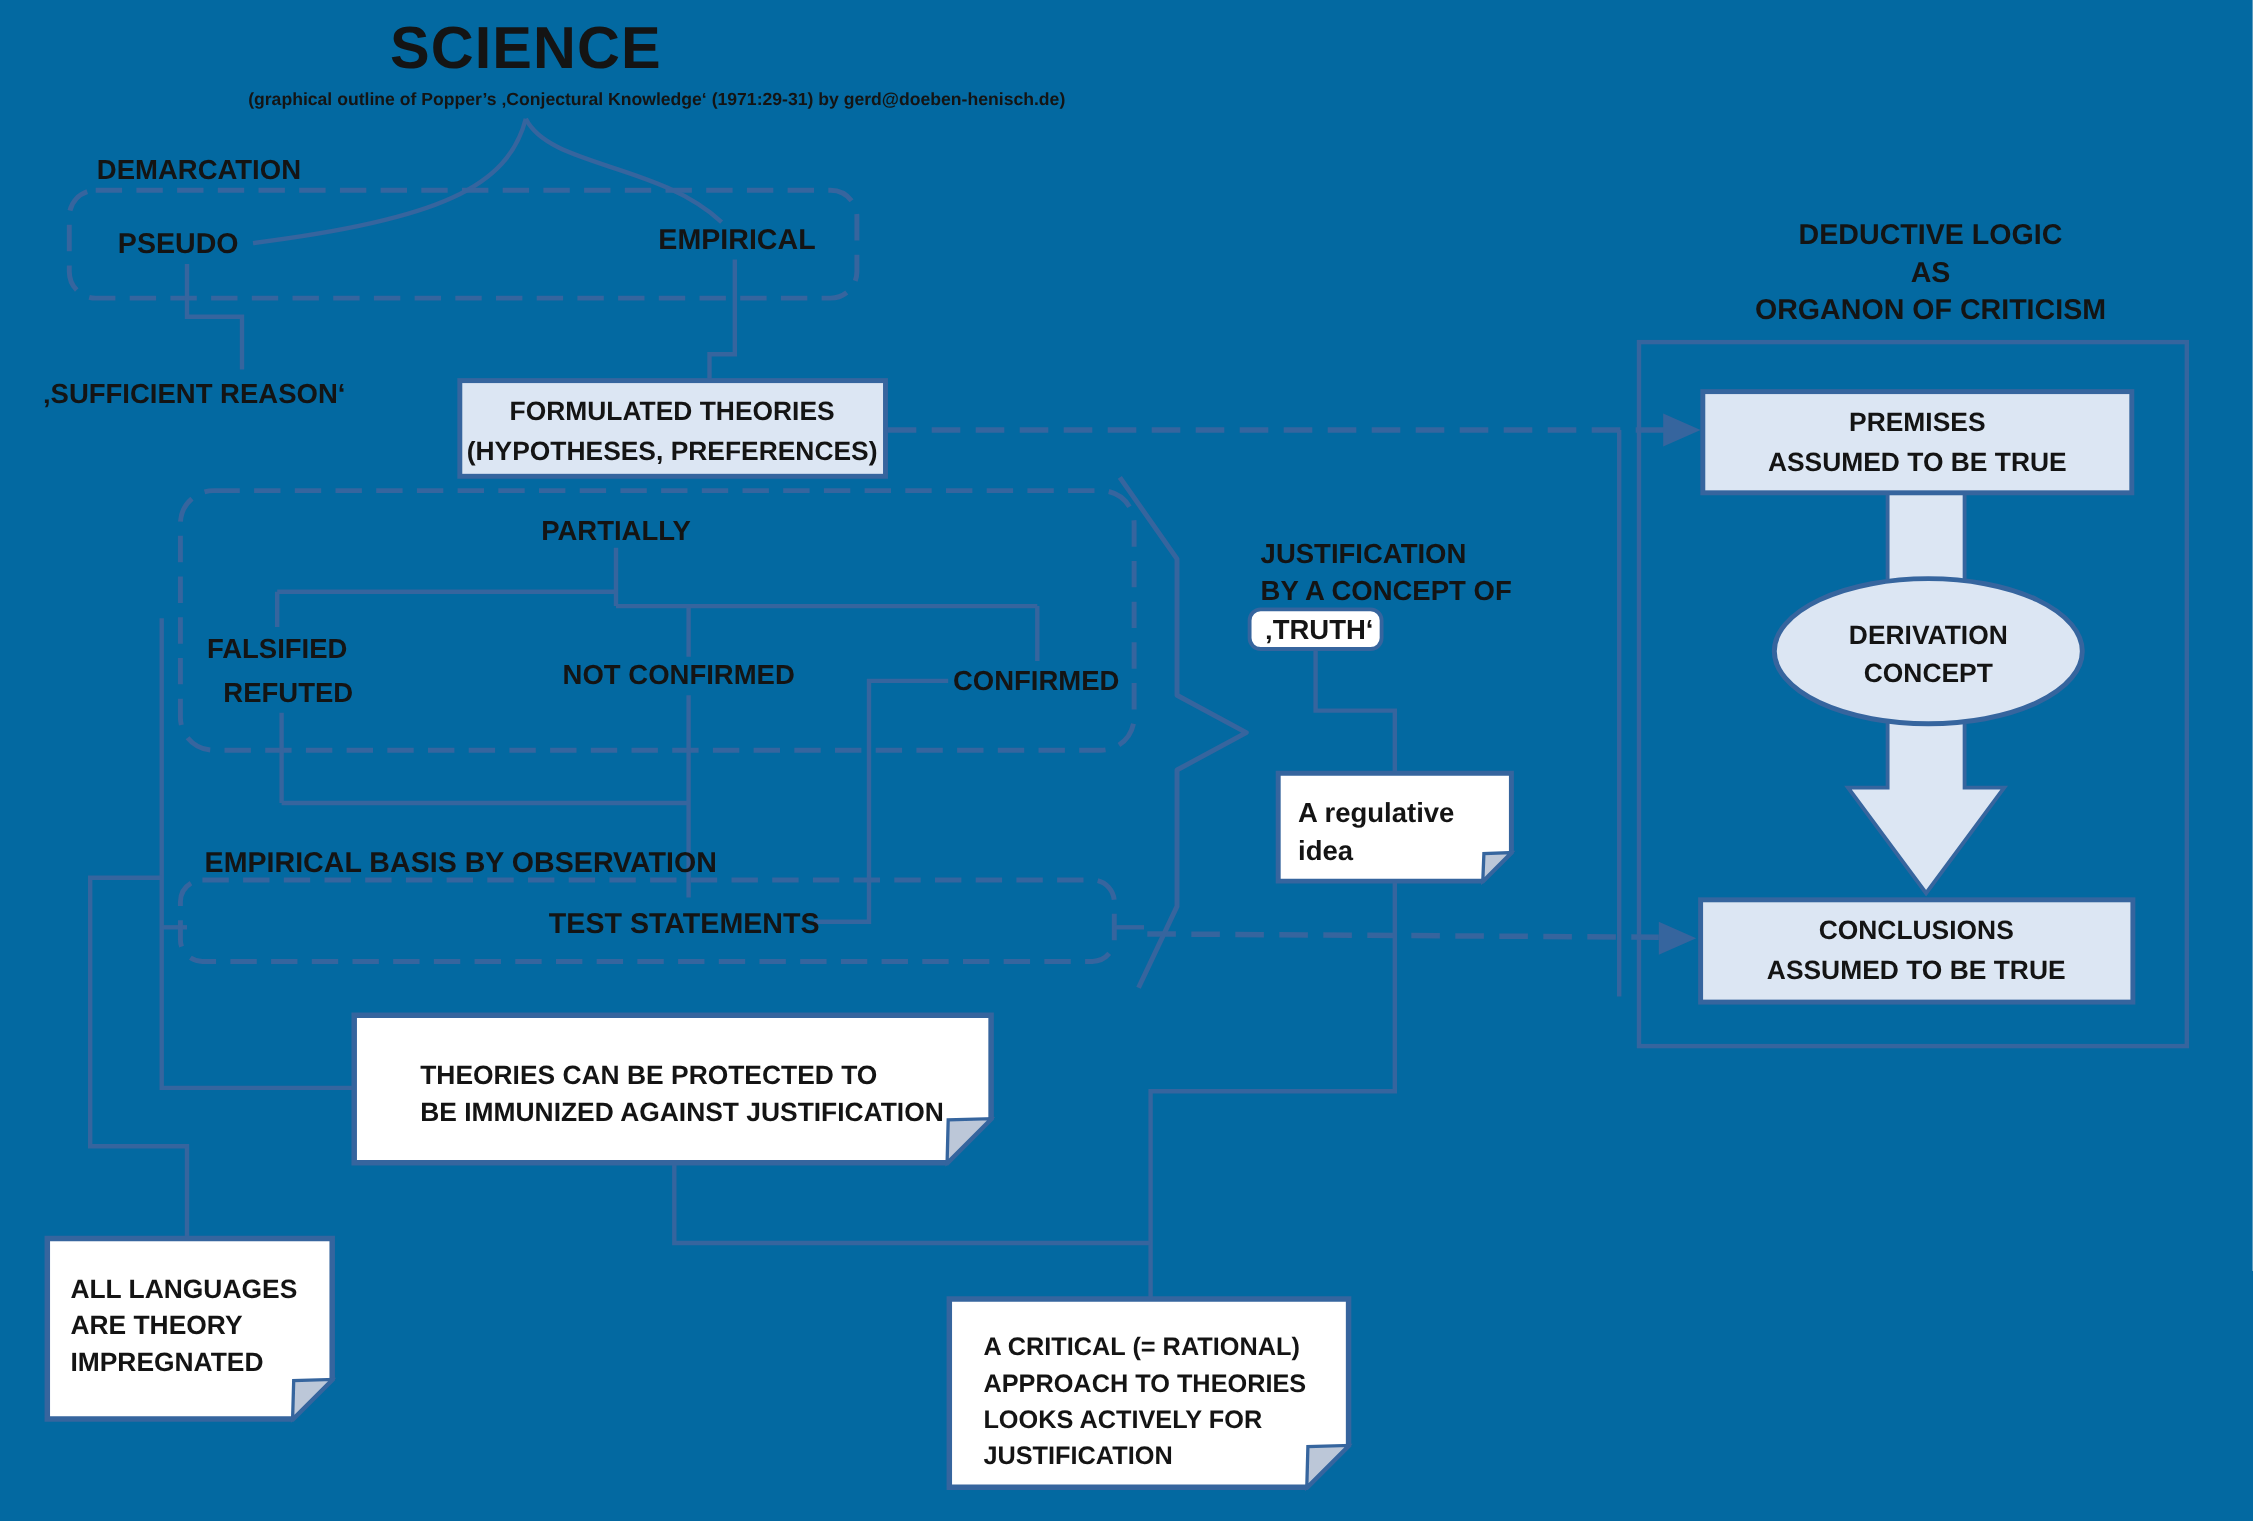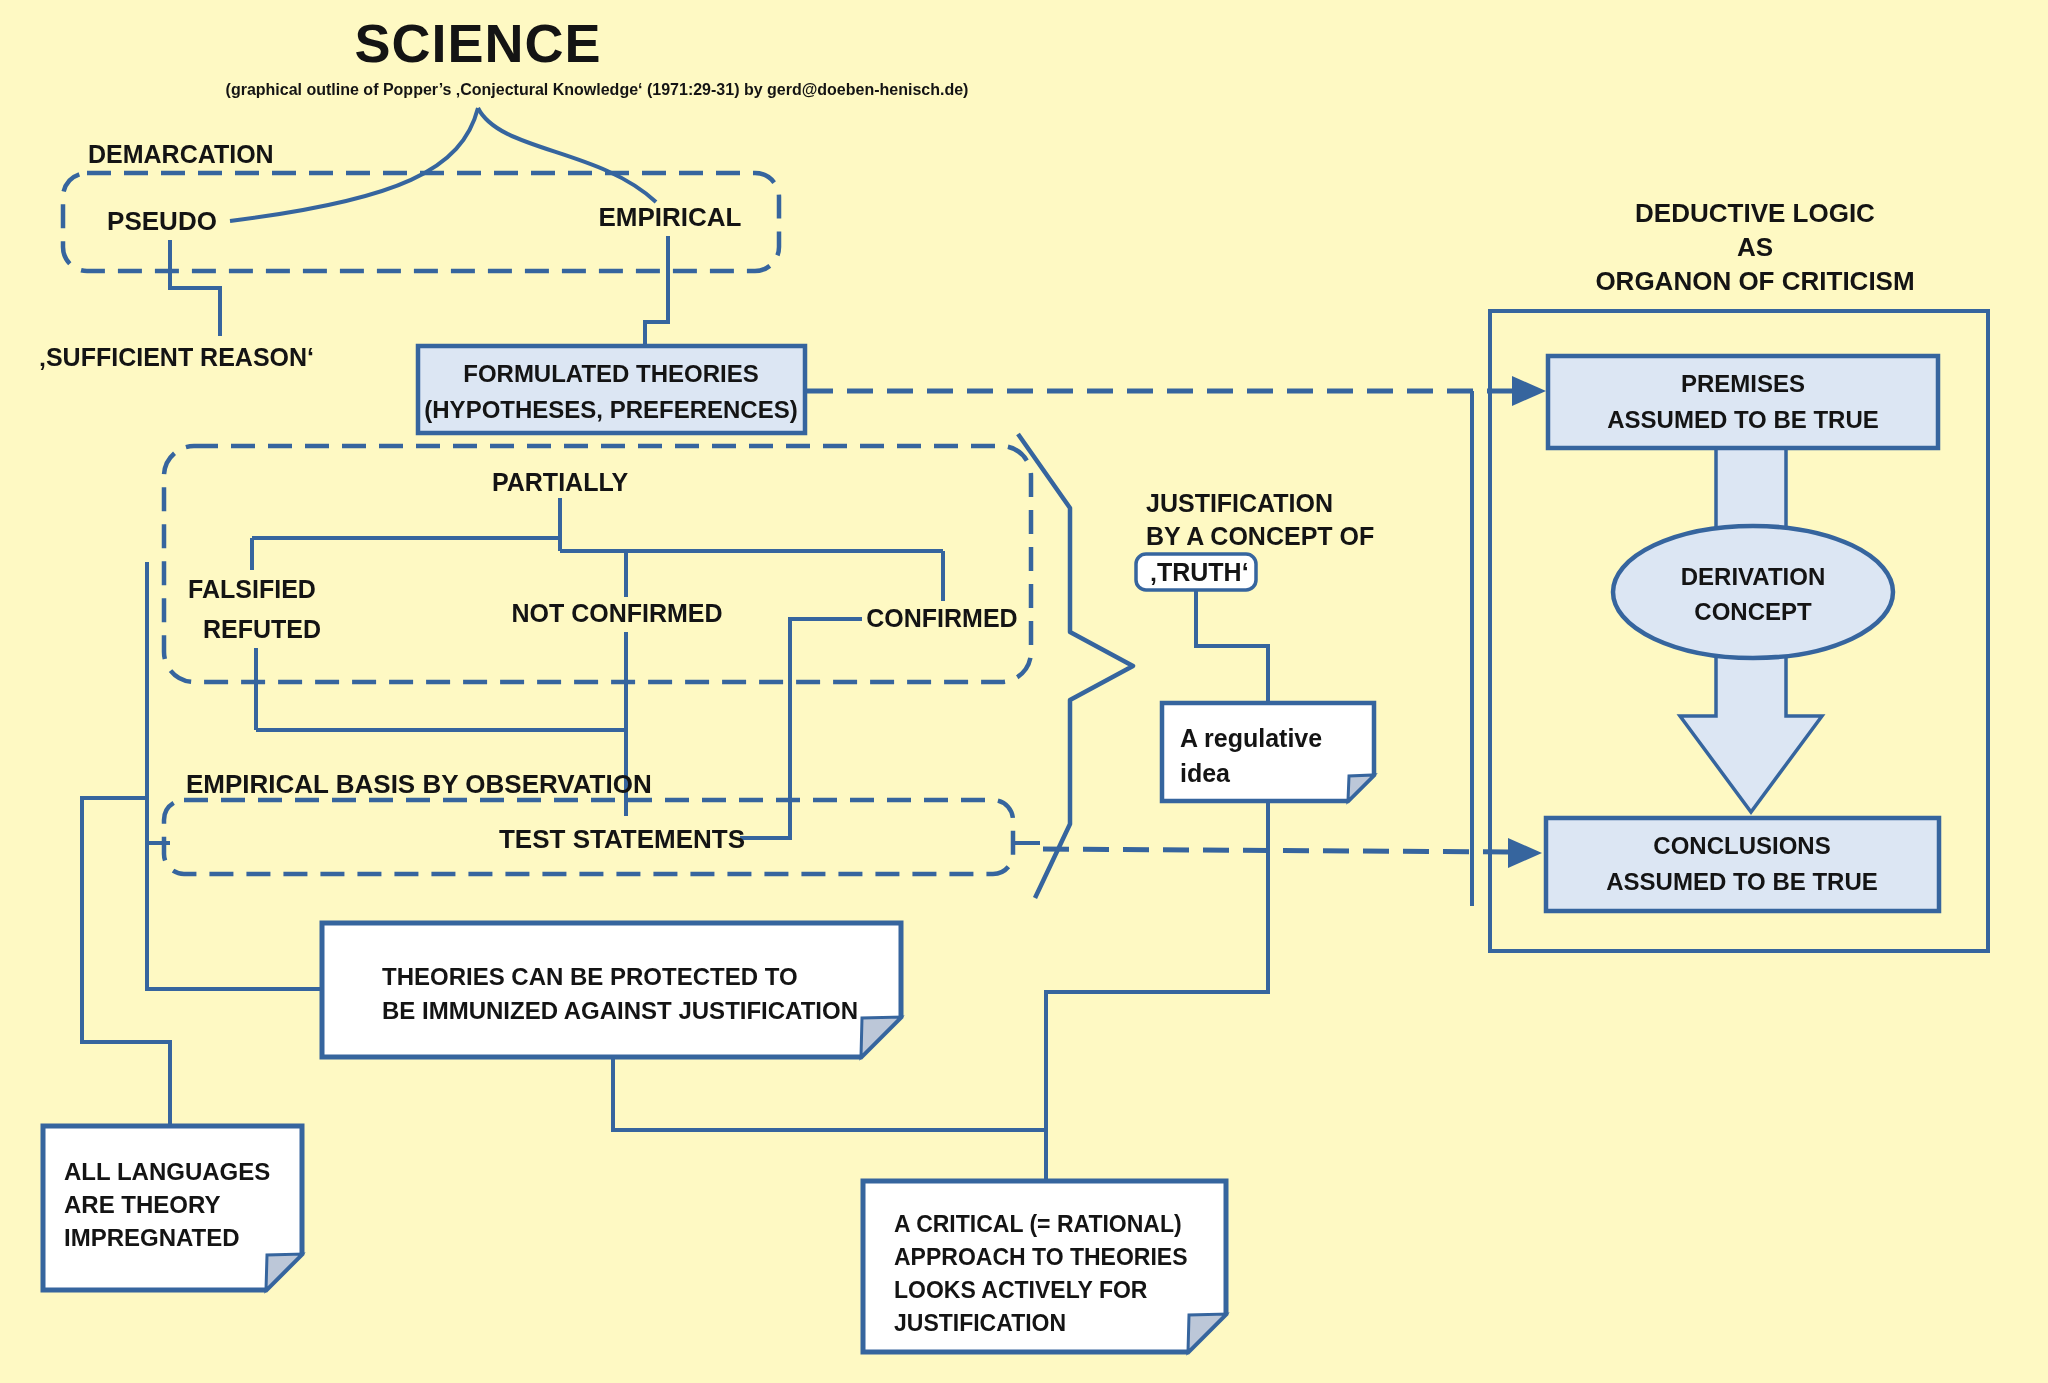--- a/index.html
+++ b/index.html
@@ -1,16 +1,16 @@
 <!DOCTYPE html>
 <html><head>
 <meta charset="utf-8">
 <style>
   html,body{margin:0;padding:0;background:#ffffff;}
-  .stage{position:relative;width:2048px;height:1383px;background:#fef9c3;overflow:hidden;}
+  .stage{position:relative;width:2048px;height:1383px;background:#0369a1;overflow:hidden;}
   svg{position:absolute;left:0;top:0;}
   svg text{font-family:"Liberation Sans", sans-serif;font-weight:bold;fill:#141414;}
   .t-title{font-size:54px;letter-spacing:1px;}
   .t-sub{font-size:16px;}
   .t-26{font-size:26px;}
   .t-25{font-size:25px;}
   .t-24{font-size:24px;}
   .t-23{font-size:23px;}
   .mid{text-anchor:middle;}
   .ln{stroke:#36659e;stroke-width:4;fill:none;}

